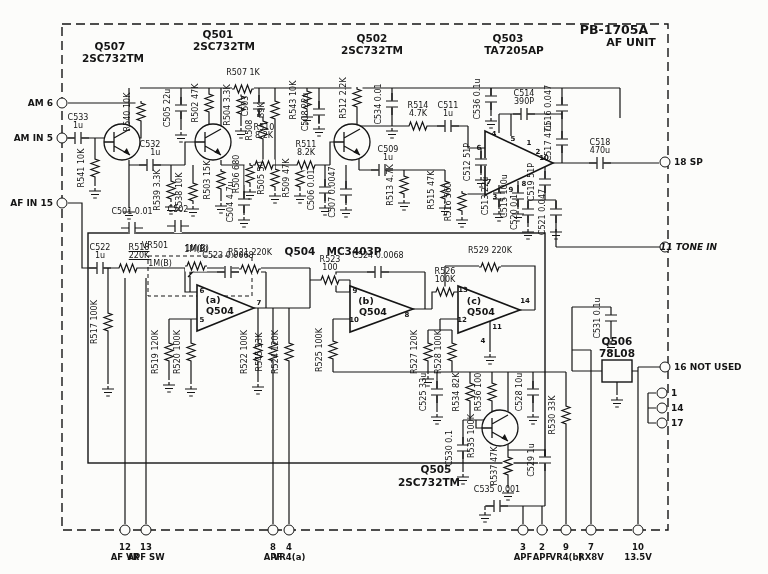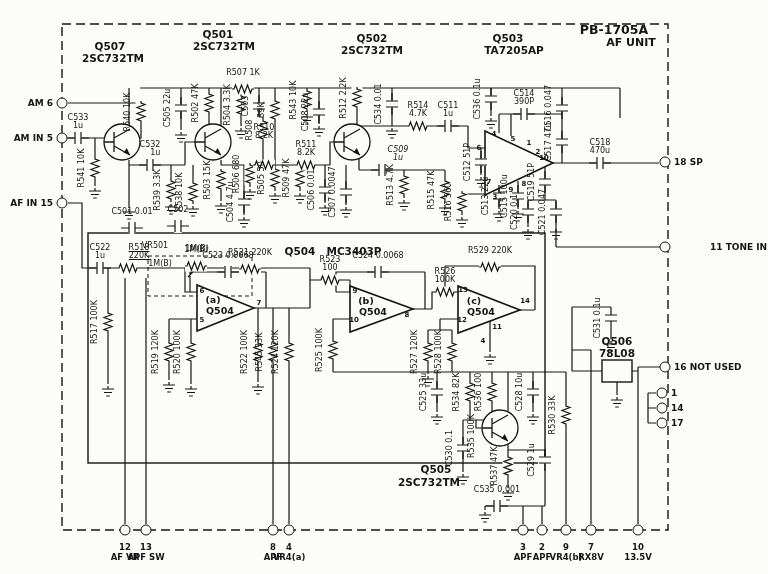--- a/index.html
+++ b/index.html
@@ -289,21 +289,21 @@
       <div class="lbl v" style="left: 306px; top: 112px;">C508 22u</div>
       <div class="lbl v" style="left: 262px; top: 178px;">R505 50</div>
       <div class="lbl v" style="left: 237px; top: 174px;">R506 680</div>
       <div class="lbl v" style="left: 287px; top: 178px;">R509 47K</div>
       <div class="lbl " style="left: 264px; top: 132px;">R510<br>8.2K</div>
       <div class="lbl " style="left: 306px; top: 149px;">R511<br>8.2K</div>
       <div class="lbl v" style="left: 312px; top: 190px;">C506 0.01</div>
       <div class="lbl v" style="left: 333px; top: 192px;">C507 0.0047</div>
       <div class="lbl v" style="left: 344px; top: 98px;">R512 2.2K</div>
       <div class="lbl v" style="left: 379px; top: 104px;">C534 0.01</div>
-      <div class="lbl " style="left: 398px; top: 154px; font-style: italic;">C509<br>1u</div>
+      <div class="lbl " style="left: 388px; top: 154px;">C509<br>1u</div>
       <div class="lbl v" style="left: 391px; top: 185px;">R513 4.7K</div>
       <div class="lbl " style="left: 418px; top: 110px;">R514<br>4.7K</div>
       <div class="lbl " style="left: 448px; top: 110px;">C511<br>1u</div>
       <div class="lbl v" style="left: 432px; top: 190px;">R515 47K</div>
       <div class="lbl v" style="left: 468px; top: 162px;">C512 51P</div>
       <div class="lbl v" style="left: 486px; top: 196px;">C513 22u</div>
       <div class="lbl v" style="left: 478px; top: 99px;">C536 0.1u</div>
       <div class="lbl " style="left: 524px; top: 98px;">C514<br>390P</div>
       <div class="lbl v" style="left: 549px; top: 108px;">C516 0.047</div>
       <div class="lbl v" style="left: 549px; top: 142px;">C517 47u</div>
@@ -344,21 +344,21 @@
       <div class="lbl " style="left: 497px; top: 490px;">C535 0.001</div>
       <div class="term" style="left: 62px; top: 103px;"></div>
       <div class="tl" style="left: 53px; top: 103px; transform: translate(-100%, -50%);">AM 6</div>
       <div class="term" style="left: 62px; top: 138px;"></div>
       <div class="tl" style="left: 53px; top: 138px; transform: translate(-100%, -50%);">AM IN 5</div>
       <div class="term" style="left: 62px; top: 203px;"></div>
       <div class="tl" style="left: 53px; top: 203px; transform: translate(-100%, -50%);">AF IN 15</div>
       <div class="term" style="left: 665px; top: 162px;"></div>
       <div class="tl" style="left: 674px; top: 162px; transform: translate(0px, -50%);">18 SP</div>
       <div class="term" style="left: 665px; top: 247px;"></div>
-      <div class="tl" style="left: 710px; top: 247px; transform: translate(0px, -50%);">11 TONE IN</div>
+      <div class="tl" style="left: 660px; top: 247px; transform: translate(0px, -50%); font-style: italic;">11 TONE IN</div>
       <div class="term" style="left: 665px; top: 367px;"></div>
       <div class="tl" style="left: 674px; top: 367px; transform: translate(0px, -50%);">16 NOT USED</div>
       <div class="term" style="left: 662px; top: 393px;"></div>
       <div class="tl" style="left: 671px; top: 393px; transform: translate(0px, -50%);">1</div>
       <div class="term" style="left: 662px; top: 408px;"></div>
       <div class="tl" style="left: 671px; top: 408px; transform: translate(0px, -50%);">14</div>
       <div class="term" style="left: 662px; top: 423px;"></div>
       <div class="tl" style="left: 671px; top: 423px; transform: translate(0px, -50%);">17</div>
       <div class="term" style="left: 125px; top: 530px;"></div>
       <div class="tl" style="left: 125px; top: 542px; transform: translate(-50%, 0px); text-align: center; font-size: 8.5px;">12<br>AF VR</div>

